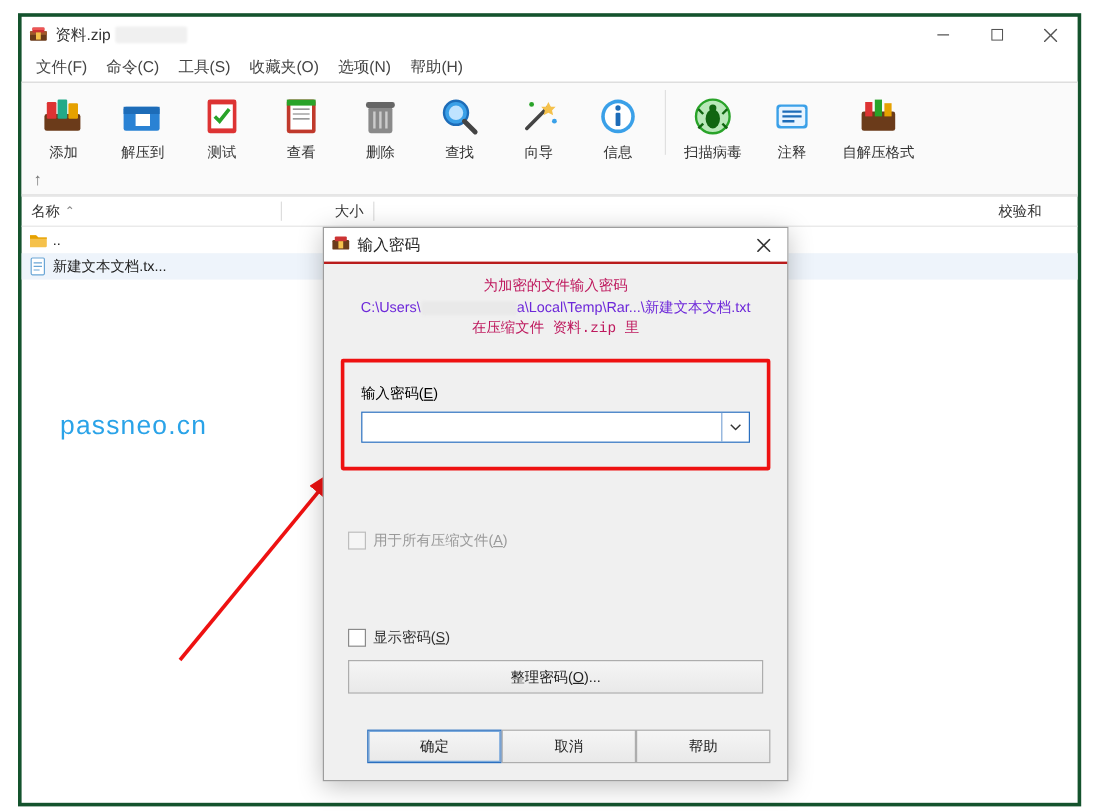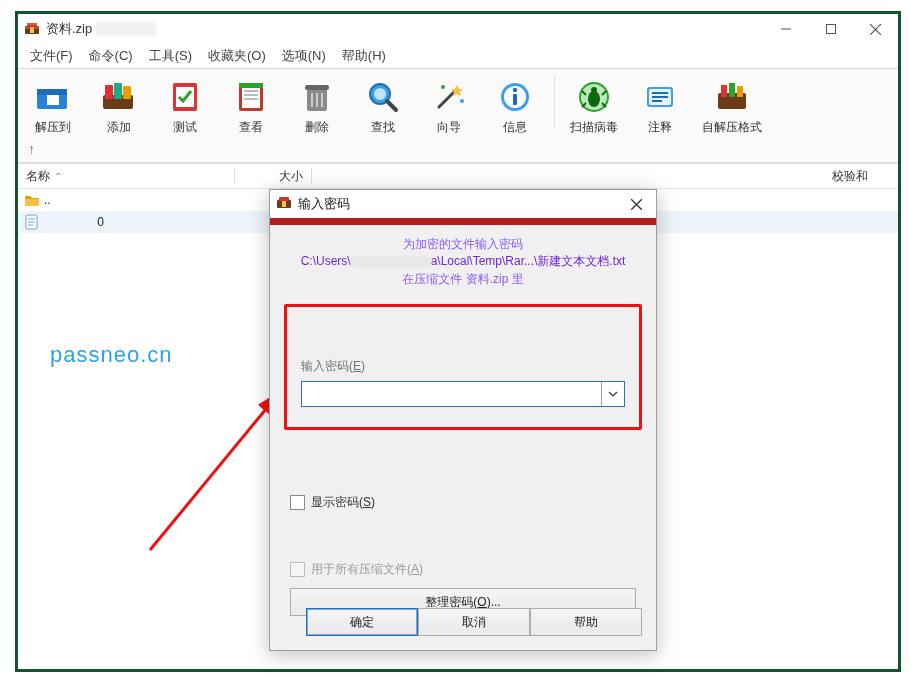--- a/index.html
+++ b/index.html
@@ -39,32 +39,32 @@
   .file-row { height:22px; display:flex; align-items:center; font-size:12px; }
   .file-row .fi { width:16px; height:16px; margin:0 4px 0 6px; }
   .file-row .fname { width:186px; overflow:hidden; text-overflow:ellipsis; white-space:nowrap; }
   .file-row .fsize { width:60px; text-align:right; padding-right:8px; }
   .file-row.sel { background:#eef4fb; }
 
   .watermark { position:absolute; left:50px; top:342px; color:#2aa3e8; font-size:22px; letter-spacing:1px; font-weight:500; }
 
   
   .dlg { position:absolute; left:269px; top:189px; width:386px; height:460px; background:#f0f0f0; border:1px solid #9d9d9d; box-shadow:0 4px 20px rgba(0,0,0,0.25); }
-  .dlg-titlebar { height:28px; background:#fff; display:flex; align-items:center; padding-left:6px; border-bottom:7px solid #b91c1c; }
+  .dlg-titlebar { height:28px; background:#fff; display:flex; align-items:center; padding-left:6px; border-bottom:2px solid #b91c1c; }
   .dlg-title { flex:1; font-size:13px; color:#222; display:flex; align-items:center; }
   .dlg-title .ic { margin-right:6px; }
   .dlg-close { width:40px; height:28px; display:flex; align-items:center; justify-content:center; cursor:default; }
 
   .dlg-body { padding:10px 14px 0 14px; }
-  .dlg-msg { text-align:center; font-size:12px; color:#8b5cf6; line-height:1.5; }
+  .dlg-msg { text-align:center; font-size:12px; color:#be185d; line-height:1.5;font-family:Liberation Mono, monospace; }
   .dlg-path { text-align:center; font-size:12px; color:#6d28d9; }
   .dlg-path .blur-seg { display:inline-block; width:80px; height:12px; background:#e9e9e9; vertical-align:middle; filter:blur(1px); border-radius:2px; }
 
   .red-box { border:3px solid #e11; border-radius:2px; padding:18px 14px 20px 14px; margin-top:16px; }
-  .fld-label { font-size:12px; color:#737373; margin-bottom:6px;margin-top:33px; }
+  .fld-label { font-size:12px; color:#000000; margin-bottom:6px; }
   .pw-combo { display:flex; border:1px solid #2a6fbf; background:#fff; height:24px; }
   .pw-combo input { flex:1; border:none; outline:none; padding:0 6px; font-size:13px; background:transparent; }
   .pw-combo .dd { width:22px; border-left:1px solid #7fa7d6; display:flex; align-items:center; justify-content:center; cursor:default; }
 
   .chk-row { display:flex; align-items:center; font-size:12px; color:#333; margin-top:64px; margin-left:6px; }
   .chk-row.disabled { color:#9a9a9a; }
   .chk-box { width:13px; height:13px; border:1px solid #8a8a8a; background:#fff; margin-right:6px; }
   .chk-row.disabled .chk-box { border-color:#bdbdbd; background:#f5f5f5; }
 
   .manage-btn { margin:10px 6px 0 6px; height:26px; border:1px solid #adadad; background:linear-gradient(#f5f5f5,#e9e9e9); display:flex; align-items:center; justify-content:center; font-size:12px; cursor:default; }
@@ -124,37 +124,37 @@
       <span class="menu-item">收藏夹(O)</span>
       <span class="menu-item">选项(N)</span>
       <span class="menu-item">帮助(H)</span>
     </div>
 
     <div class="toolbar-wrap">
       <div class="toolbar">
         <div class="tool-btn">
           <div class="icon-box">
             <svg width="40" height="40" viewBox="0 0 40 40">
-              <rect x="4" y="12" width="30" height="20" rx="2" fill="#2a82d4"></rect>
-              <rect x="4" y="12" width="30" height="6" fill="#1d6cb8"></rect>
-              <rect x="14" y="18" width="12" height="10" fill="#fff"></rect>
-            </svg>
-          </div>
-          <div class="lbl">解压到</div>
-        </div>
-        <div class="tool-btn">
-          <div class="icon-box">
-            <svg width="40" height="40" viewBox="0 0 40 40">
               <rect x="4" y="18" width="30" height="14" rx="2" fill="#6b3b1a"></rect>
               <rect x="6" y="8" width="8" height="14" rx="1" fill="#d33"></rect>
               <rect x="15" y="6" width="8" height="16" rx="1" fill="#2a8"></rect>
               <rect x="24" y="9" width="8" height="13" rx="1" fill="#e6a100"></rect>
             </svg>
           </div>
           <div class="lbl">添加</div>
+        </div>
+        <div class="tool-btn">
+          <div class="icon-box">
+            <svg width="40" height="40" viewBox="0 0 40 40">
+              <rect x="4" y="12" width="30" height="20" rx="2" fill="#2a82d4"></rect>
+              <rect x="4" y="12" width="30" height="6" fill="#1d6cb8"></rect>
+              <rect x="14" y="18" width="12" height="10" fill="#fff"></rect>
+            </svg>
+          </div>
+          <div class="lbl">解压到</div>
         </div>
         <div class="tool-btn">
           <div class="icon-box">
             <svg width="40" height="40" viewBox="0 0 40 40">
               <rect x="8" y="6" width="24" height="28" rx="2" fill="#d33"></rect>
               <rect x="11" y="10" width="18" height="20" fill="#fff"></rect>
               <polyline points="14,20 18,24 26,14" fill="none" stroke="#29a329" stroke-width="3"></polyline>
             </svg>
           </div>
           <div class="lbl">测试</div>
@@ -283,20 +283,21 @@
       </div>
       <div class="file-row sel">
         <span class="fi">
           <svg width="16" height="16" viewBox="0 0 16 16">
               <rect x="2" y="1" width="11" height="14" rx="1" fill="#fff" stroke="#6aa6d6"></rect>
               <line x1="4" y1="5" x2="11" y2="5" stroke="#6aa6d6"></line>
               <line x1="4" y1="8" x2="11" y2="8" stroke="#6aa6d6"></line>
               <line x1="4" y1="11" x2="9" y2="11" stroke="#6aa6d6"></line>
             </svg>
         </span>
+        <span class="fname">新建文本文档.tx...</span>
         <span class="fsize">0</span>
       </div>
     </div>
   </div>
 
   <div class="watermark">passneo.cn</div>
 
   <svg class="arrow-svg" width="160" height="180">
     <defs>
       <marker id="ah" markerWidth="10" markerHeight="10" refX="8" refY="3" orient="auto">
@@ -340,34 +341,34 @@
         <div class="pw-combo">
           <input type="text" value="" style="">
           <div class="dd">
             <svg width="10" height="6">
                 <polyline points="1,1 5,5 9,1" fill="none" stroke="#333" stroke-width="1.2"></polyline>
               </svg>
           </div>
         </div>
       </div>
 
+      <div class="chk-row disabled" style="margin-top:50px">
+        <span class="chk-box"></span>
+        <span>
+          <span>用于所有压缩文件(</span><u class="acc">A</u><span>)</span>
+        </span>
+      </div>
+
       <div class="chk-row">
         <span class="chk-box"></span>
         <span>
           <span>显示密码(</span><u class="acc">S</u><span>)</span>
         </span>
       </div>
 
-      <div class="chk-row disabled" style="margin-top:50px">
-        <span class="chk-box"></span>
-        <span>
-          <span>用于所有压缩文件(</span><u class="acc">A</u><span>)</span>
-        </span>
-      </div>
-
       <div class="manage-btn">
         <span>整理密码(</span>
           <u class="acc">O</u>
           <span>)...</span>
       </div>
     </div>
 
     <div class="dlg-buttons">
       <div class="btn default">确定</div>
       <div class="btn">取消</div>

